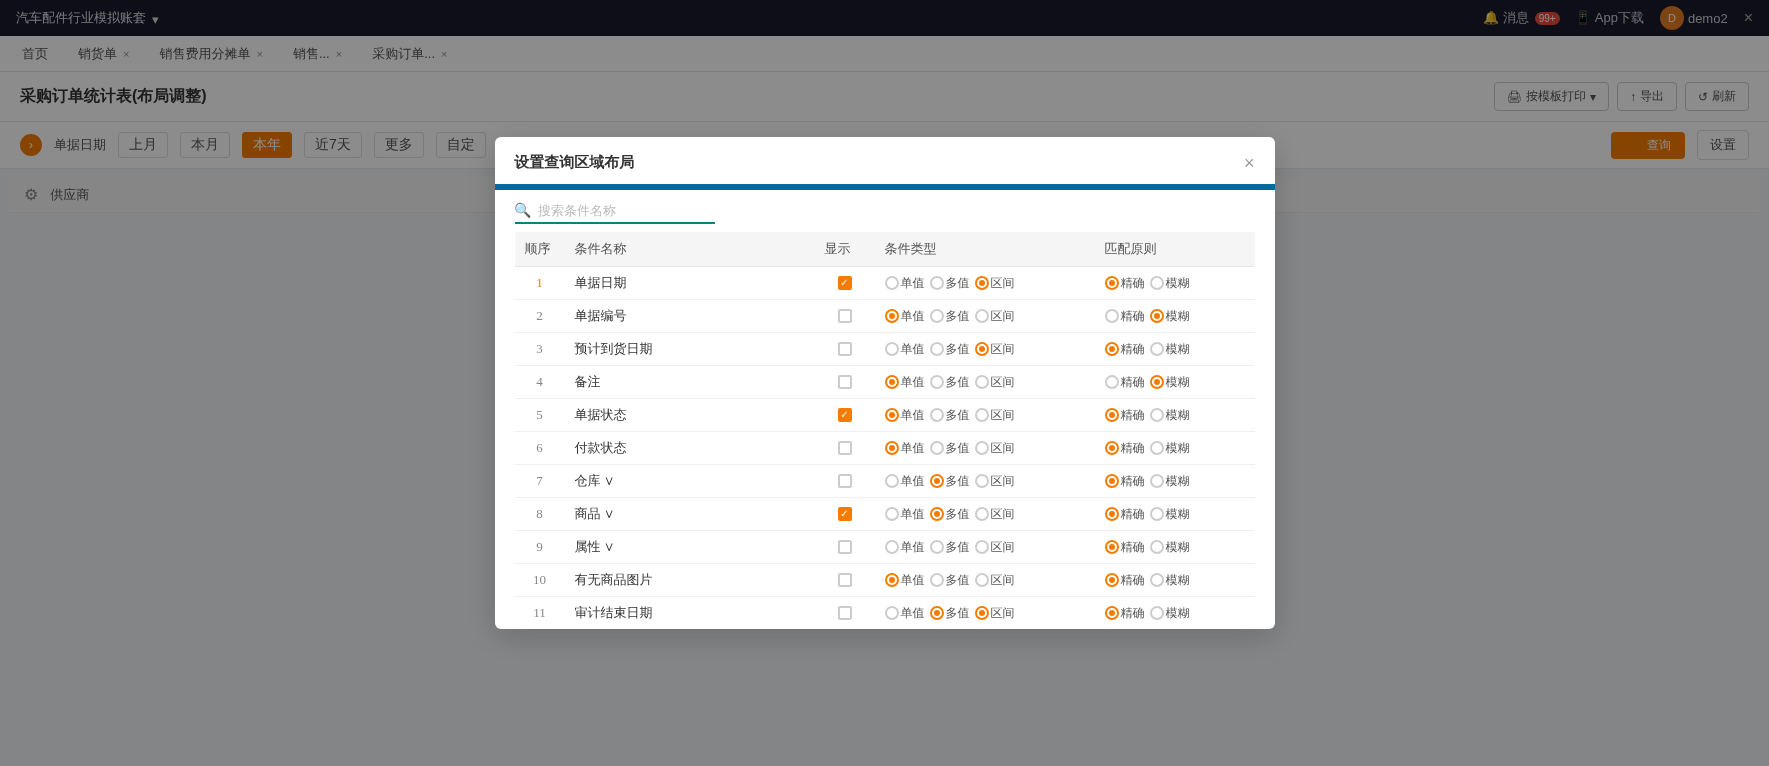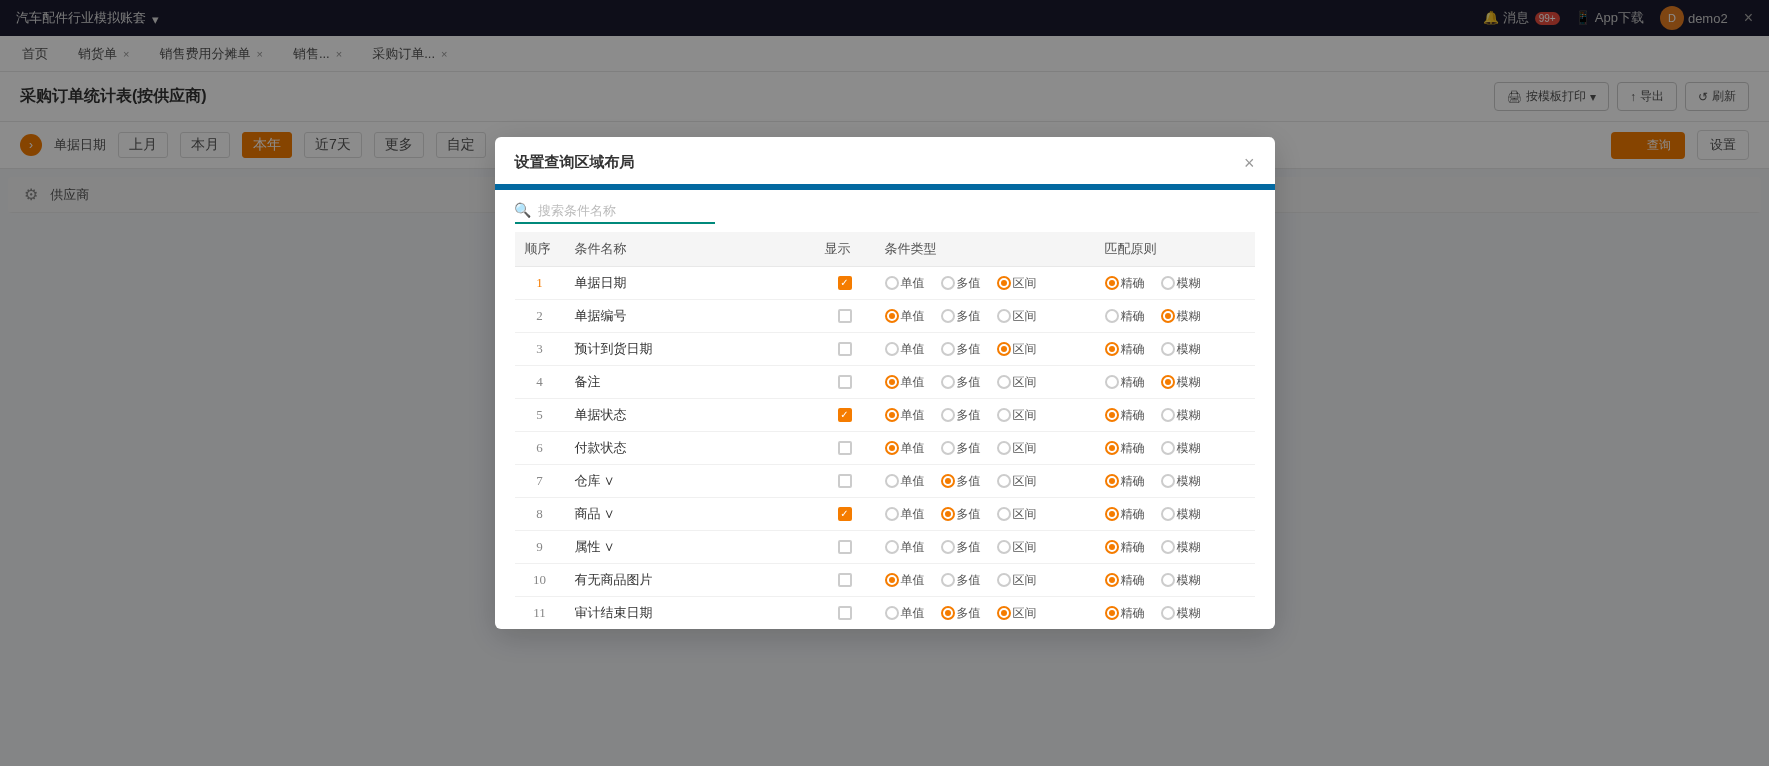--- a/index.html
+++ b/index.html
@@ -189,21 +189,21 @@
       vertical-align: middle;
     }
     .modal-table tbody tr:last-child td { border-bottom: none; }
     .col-order { width: 50px; text-align: center; color: #f57c00; }
     .col-name { min-width: 120px; }
     .col-show { width: 60px; text-align: center; }
     .col-type { width: 220px; }
     .col-rule { width: 160px; }
 
     
-    .radio-group { display: flex; align-items: center; gap: 16px; flex-wrap: nowrap; }
+    .radio-group { display: flex; align-items: center; gap: 5px; flex-wrap: nowrap; }
     .radio-item { display: flex; align-items: center; gap: 2px; cursor: pointer; white-space: nowrap; }
     .radio-circle {
       width: 14px; height: 14px;
       border-radius: 50%;
       border: 2px solid #ccc;
       display: inline-flex;
       align-items: center;
       justify-content: center;
       background: #fff;
       flex-shrink: 0;
@@ -318,21 +318,21 @@
     <span>销售...</span>
     <span class="tab-close">×</span>
   </div>
   <div class="tab-item">
     <span>采购订单...</span>
     <span class="tab-close">×</span>
   </div>
 </div>
 
 <div class="page-header">
-  <div class="page-title">采购订单统计表(按供应商)</div>
+  <div class="page-title">采购订单统计表(布局调整)</div>
   <div class="header-actions">
     <button class="btn-outline">
       <span>🖨</span>
       <span>按模板打印</span>
       <span>▾</span>
     </button>
     <button class="btn-outline">
       <span>↑</span>
       <span>导出</span>
     </button>

